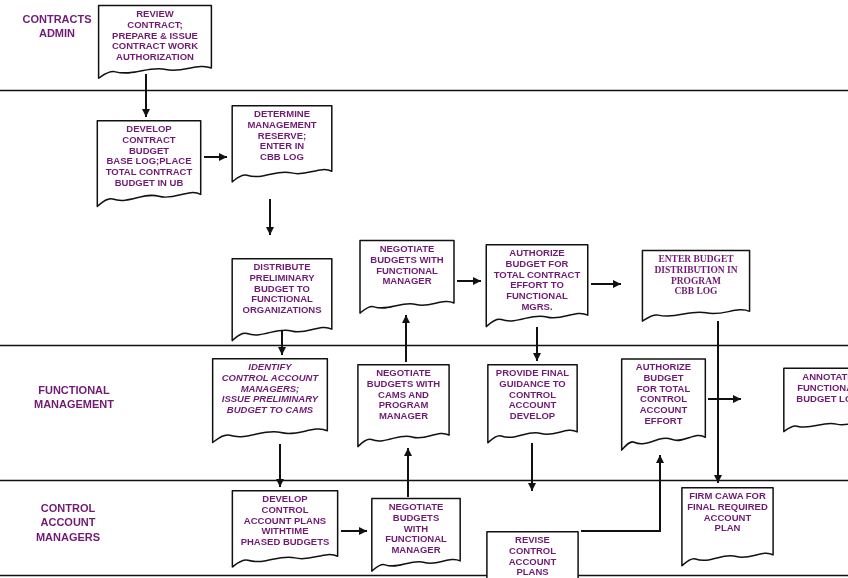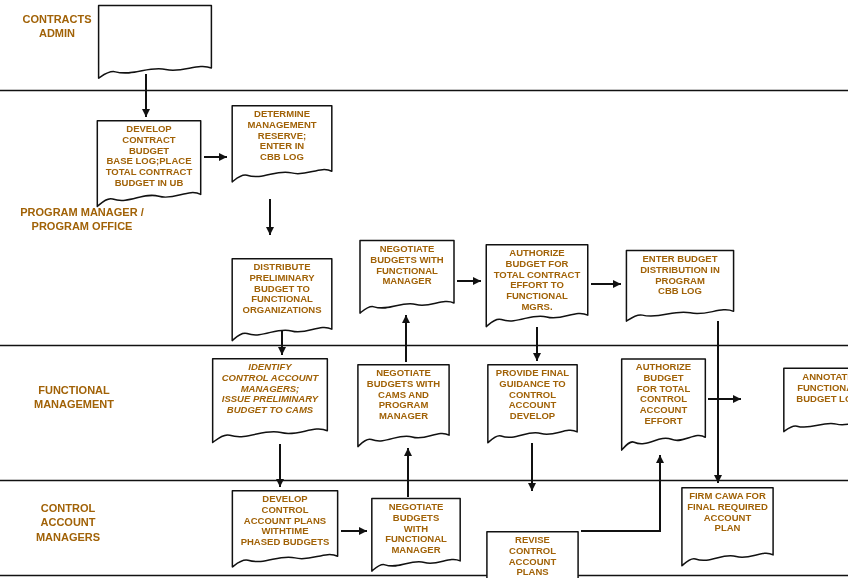--- a/index.html
+++ b/index.html
@@ -1,18 +1,18 @@
 <!DOCTYPE html>
 <html><head>
 <meta charset="utf-8">
 <style>
   html,body { margin:0; padding:0; background:#ffffff; }
   .diagram {
     position:relative; width:848px; height:578px; background:#ffffff;
-    font-family:"Liberation Sans", sans-serif; overflow:hidden; color:#a16207;
+    font-family:"Liberation Sans", sans-serif; overflow:hidden; color:#701a75;
   }
   svg.overlay { position:absolute; left:0; top:0; width:848px; height:578px; z-index:1; pointer-events:none; }
   .overlay .arrow { fill:none; stroke:#111111; stroke-width:2; }
   .overlay .lane-line { stroke:#111111; stroke-width:1.6; }
   .node { position:absolute; z-index:2; }
   .node svg.doc { position:absolute; left:0; top:0; width:100%; height:100%; }
   .doc path { fill:#ffffff; stroke:#111111; stroke-linejoin:round; }
   .node-label {
     position:relative; z-index:3; width:100%; box-sizing:border-box;
     padding:5px 2px 0 2px; text-align:center; font-size:9.5px; font-weight:bold;
@@ -52,32 +52,35 @@
     <path class="arrow" d="M591,284 L621,284" marker-end="url(#ah)"></path>
     <path class="arrow" d="M537,327 L537,361" marker-end="url(#ah)"></path>
     <path class="arrow" d="M532,443 L532,491" marker-end="url(#ah)"></path>
     <path class="arrow" d="M581,531 L660,531 L660,455" marker-end="url(#ah)"></path>
     <path class="arrow" d="M708,399 L741,399" marker-end="url(#ah)"></path>
     <path class="arrow" d="M718,321 L718,483" marker-end="url(#ah)"></path>
   </svg>
 
   <div class="lane-label" style="left:14px; top:12px; width:86px;">CONTRACTS
 ADMIN</div>
-  <div class="lane-label" style="left:2px; top:205px; width:160px;">PROGRAM MANAGER /
-PROGRAM OFFICE</div>
   <div class="lane-label" style="left:10px; top:383px; width:128px;">FUNCTIONAL
 MANAGEMENT</div>
   <div class="lane-label" style="left:14px; top:501px; width:108px;">CONTROL
 ACCOUNT
 MANAGERS</div>
 
   <div class="node" style="left:95px; top:4px; width:120px; height:78px;">
     <svg class="doc" viewBox="0 0 100 100" preserveAspectRatio="none">
         <path vector-effect="non-scaling-stroke" stroke-width="1.5" d="M3,2 H97 V82 C86,75 73,89 59,84 C45,79 32,93 17,87 C12,85 7,91 3,95 Z"></path>
       </svg>
+    <div class="node-label">REVIEW
+CONTRACT;
+PREPARE &amp; ISSUE
+CONTRACT WORK
+AUTHORIZATION</div>
   </div>
 
   <div class="node" style="left:94px; top:119px; width:110px; height:92px;">
     <svg class="doc" viewBox="0 0 100 100" preserveAspectRatio="none">
         <path vector-effect="non-scaling-stroke" stroke-width="1.5" d="M3,2 H97 V82 C86,75 73,89 59,84 C45,79 32,93 17,87 C12,85 7,91 3,95 Z"></path>
       </svg>
     <div class="node-label">DEVELOP
 CONTRACT
 BUDGET
 BASE LOG;PLACE
@@ -122,21 +125,21 @@
         <path vector-effect="non-scaling-stroke" stroke-width="1.5" d="M3,2 H97 V82 C86,75 73,89 59,84 C45,79 32,93 17,87 C12,85 7,91 3,95 Z"></path>
       </svg>
     <div class="node-label">AUTHORIZE
 BUDGET FOR
 TOTAL CONTRACT
 EFFORT TO
 FUNCTIONAL
 MGRS.</div>
   </div>
 
-  <div class="node" style="left:623px; top:249px; width:114px; height:76px;">
+  <div class="node" style="left:639px; top:249px; width:114px; height:76px;font-family:Liberation Serif, serif;">
     <svg class="doc" viewBox="0 0 100 100" preserveAspectRatio="none">
         <path vector-effect="non-scaling-stroke" stroke-width="1.5" d="M3,2 H97 V82 C86,75 73,89 59,84 C45,79 32,93 17,87 C12,85 7,91 3,95 Z"></path>
       </svg>
     <div class="node-label">ENTER BUDGET
 DISTRIBUTION IN
 PROGRAM
 CBB LOG</div>
   </div>
 
   <div class="node" style="left:209px; top:357px; width:122px; height:90px;font-style:italic;">

